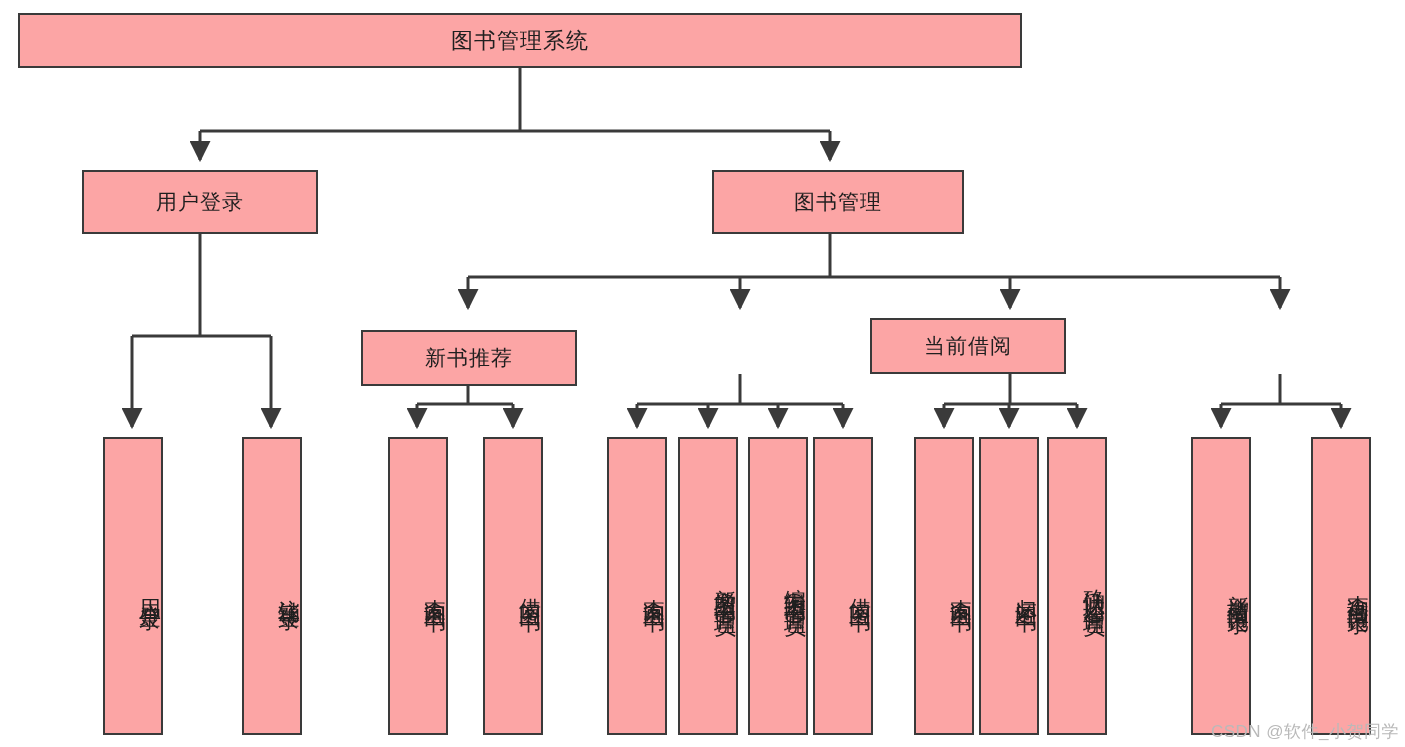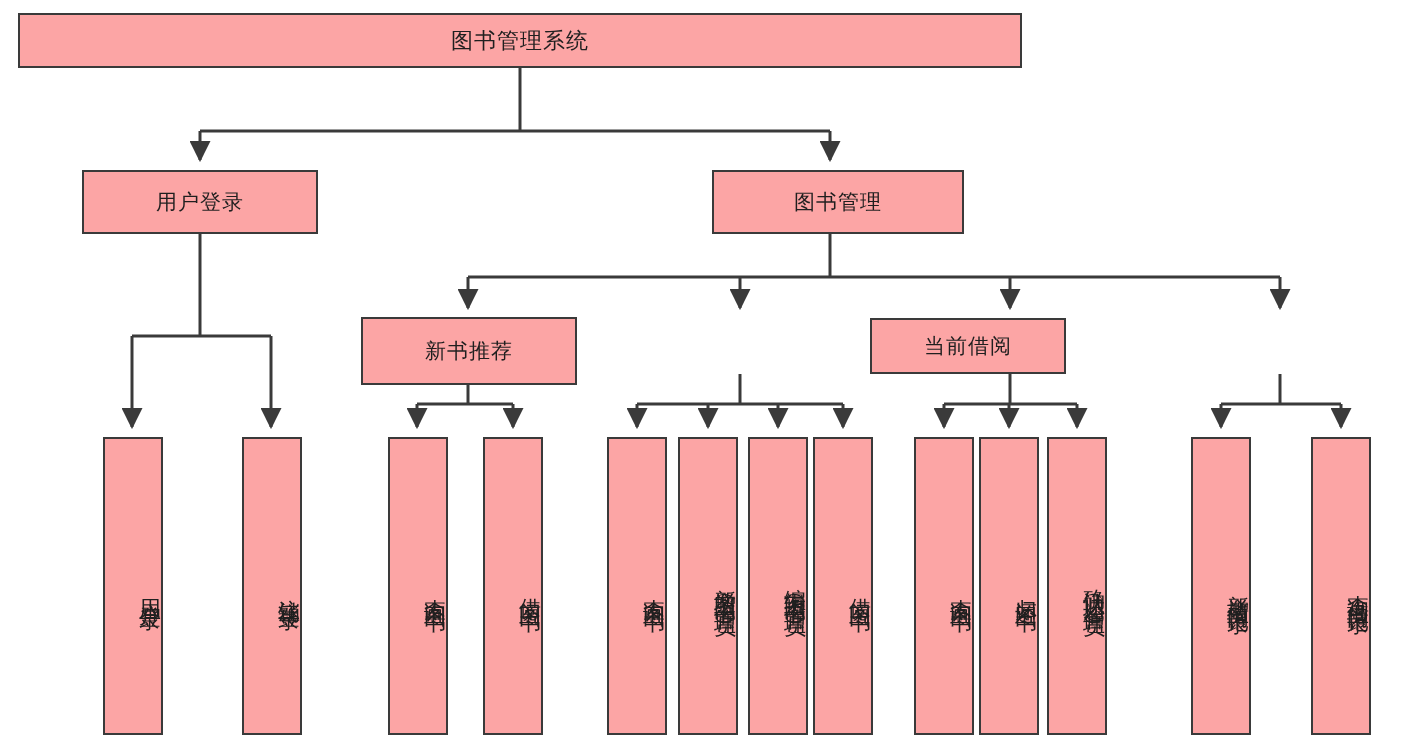--- a/index.html
+++ b/index.html
@@ -107,21 +107,21 @@
       <path d="M 1221 404 L 1221 427" marker-end="url(#arrow)"></path>
       <path d="M 1341 404 L 1341 427" marker-end="url(#arrow)"></path>
     </g>
   </svg>
 
   <div class="node h root" style="left:18px;top:13px;width:1004px;height:55px;">图书管理系统</div>
 
   <div class="node h" style="left:82px;top:170px;width:236px;height:64px;">用户登录</div>
   <div class="node h" style="left:712px;top:170px;width:252px;height:64px;">图书管理</div>
 
-  <div class="node h" style="left:361px;top:317px;width:216px;height:68px;">新书推荐</div>
+  <div class="node h" style="left:361px;top:330px;width:216px;height:56px;">新书推荐</div>
   <div class="node h" style="left:870px;top:318px;width:196px;height:56px;">当前借阅</div>
 
   <div class="node leaf" style="left:103px;top:437px;width:60px;height:298px;">
     <span>用户登录</span>
   </div>
   <div class="node leaf" style="left:242px;top:437px;width:60px;height:298px;">
     <span>注销登录</span>
   </div>
 
   <div class="node leaf" style="left:388px;top:437px;width:60px;height:298px;">
@@ -154,13 +154,14 @@
     <span>确认归还（管理员）</span>
   </div>
 
   <div class="node leaf" style="left:1191px;top:437px;width:60px;height:298px;">
     <span>新增借阅记录</span>
   </div>
   <div class="node leaf" style="left:1311px;top:437px;width:60px;height:298px;">
     <span>查询借阅记录</span>
   </div>
 
+  <div id="watermark">CSDN @软件_小贺同学</div>
 </div>
 
 </body></html>

